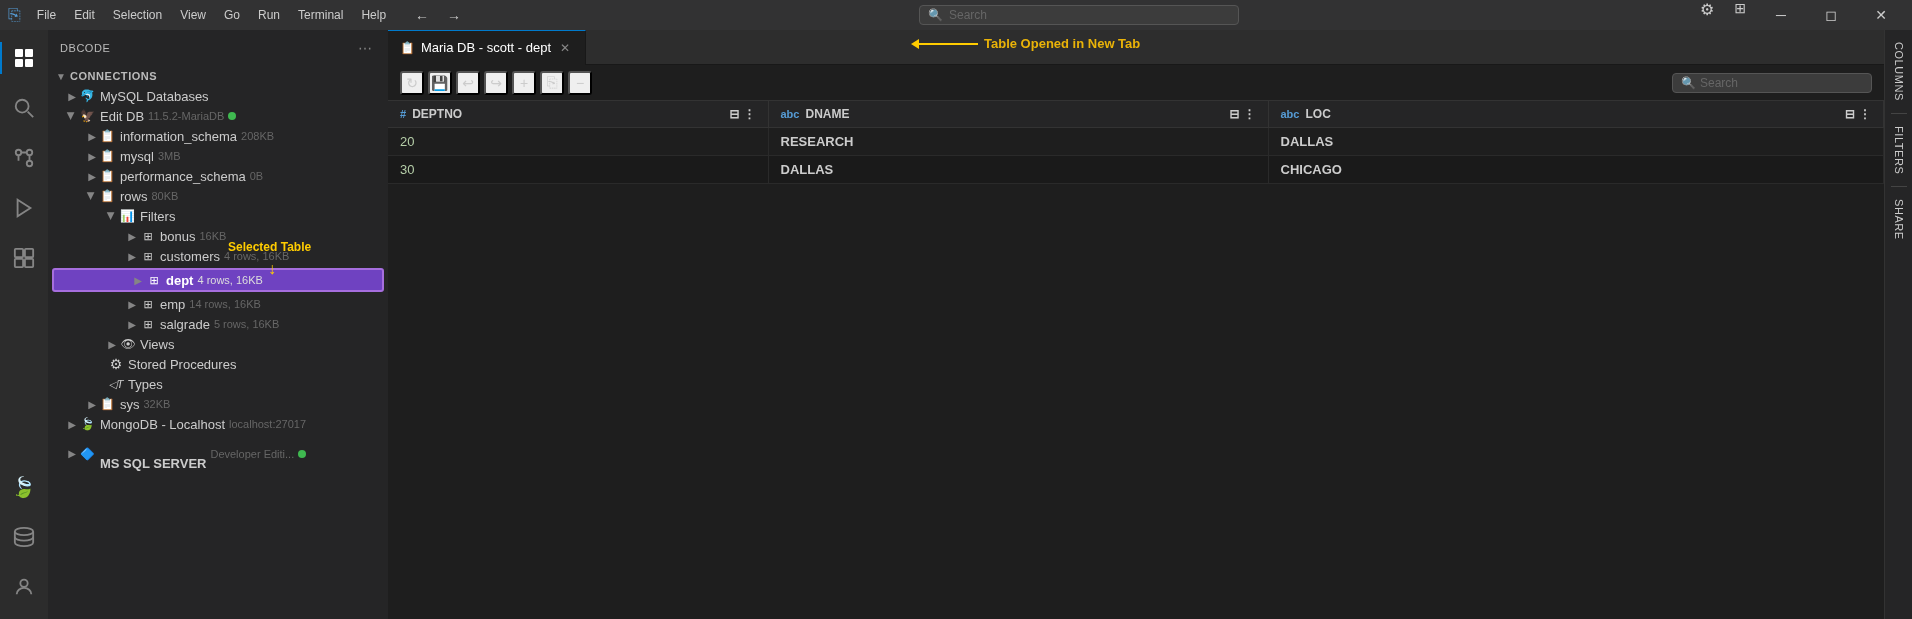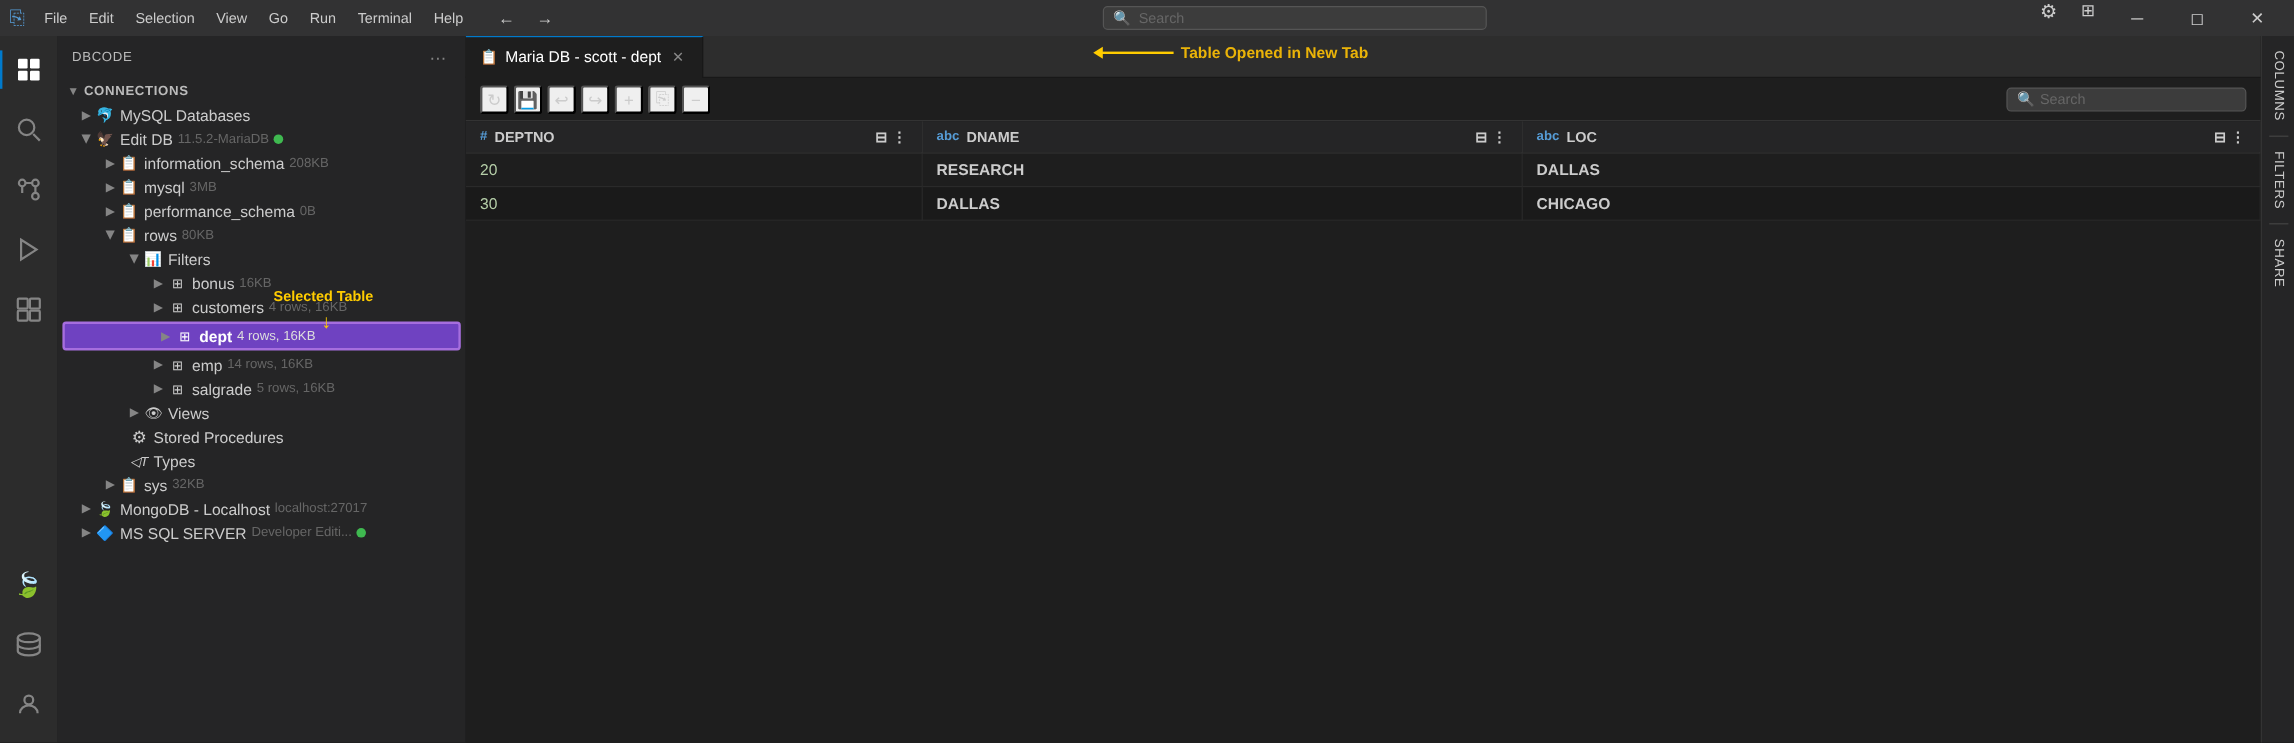--- a/index.html
+++ b/index.html
@@ -549,21 +549,21 @@
       <div class="tree-item" style="padding-left:16px;">
         <span class="tree-arrow">▶</span>
         <span class="tree-icon" style="color:#3fb950;">🍃</span>
         <span class="tree-label">MongoDB - Localhost</span>
         <span class="tree-meta">localhost:27017</span>
       </div>
 
       <div class="tree-item" style="padding-left:16px;">
         <span class="tree-arrow">▶</span>
         <span class="tree-icon" style="color:#0078d4;">🔷</span>
-        <span class="tree-label" style="font-weight:400;">MS SQL SERVER</span>
+        <span class="tree-label" style="font-weight:700;margin-top:20px;">MS SQL SERVER</span>
         <span class="tree-meta">Developer Editi...</span>
         <span class="green-dot"></span>
       </div>
 
     </div>
   </div>
 
   <div class="editor-area">
 
     <div style="position:relative;">

